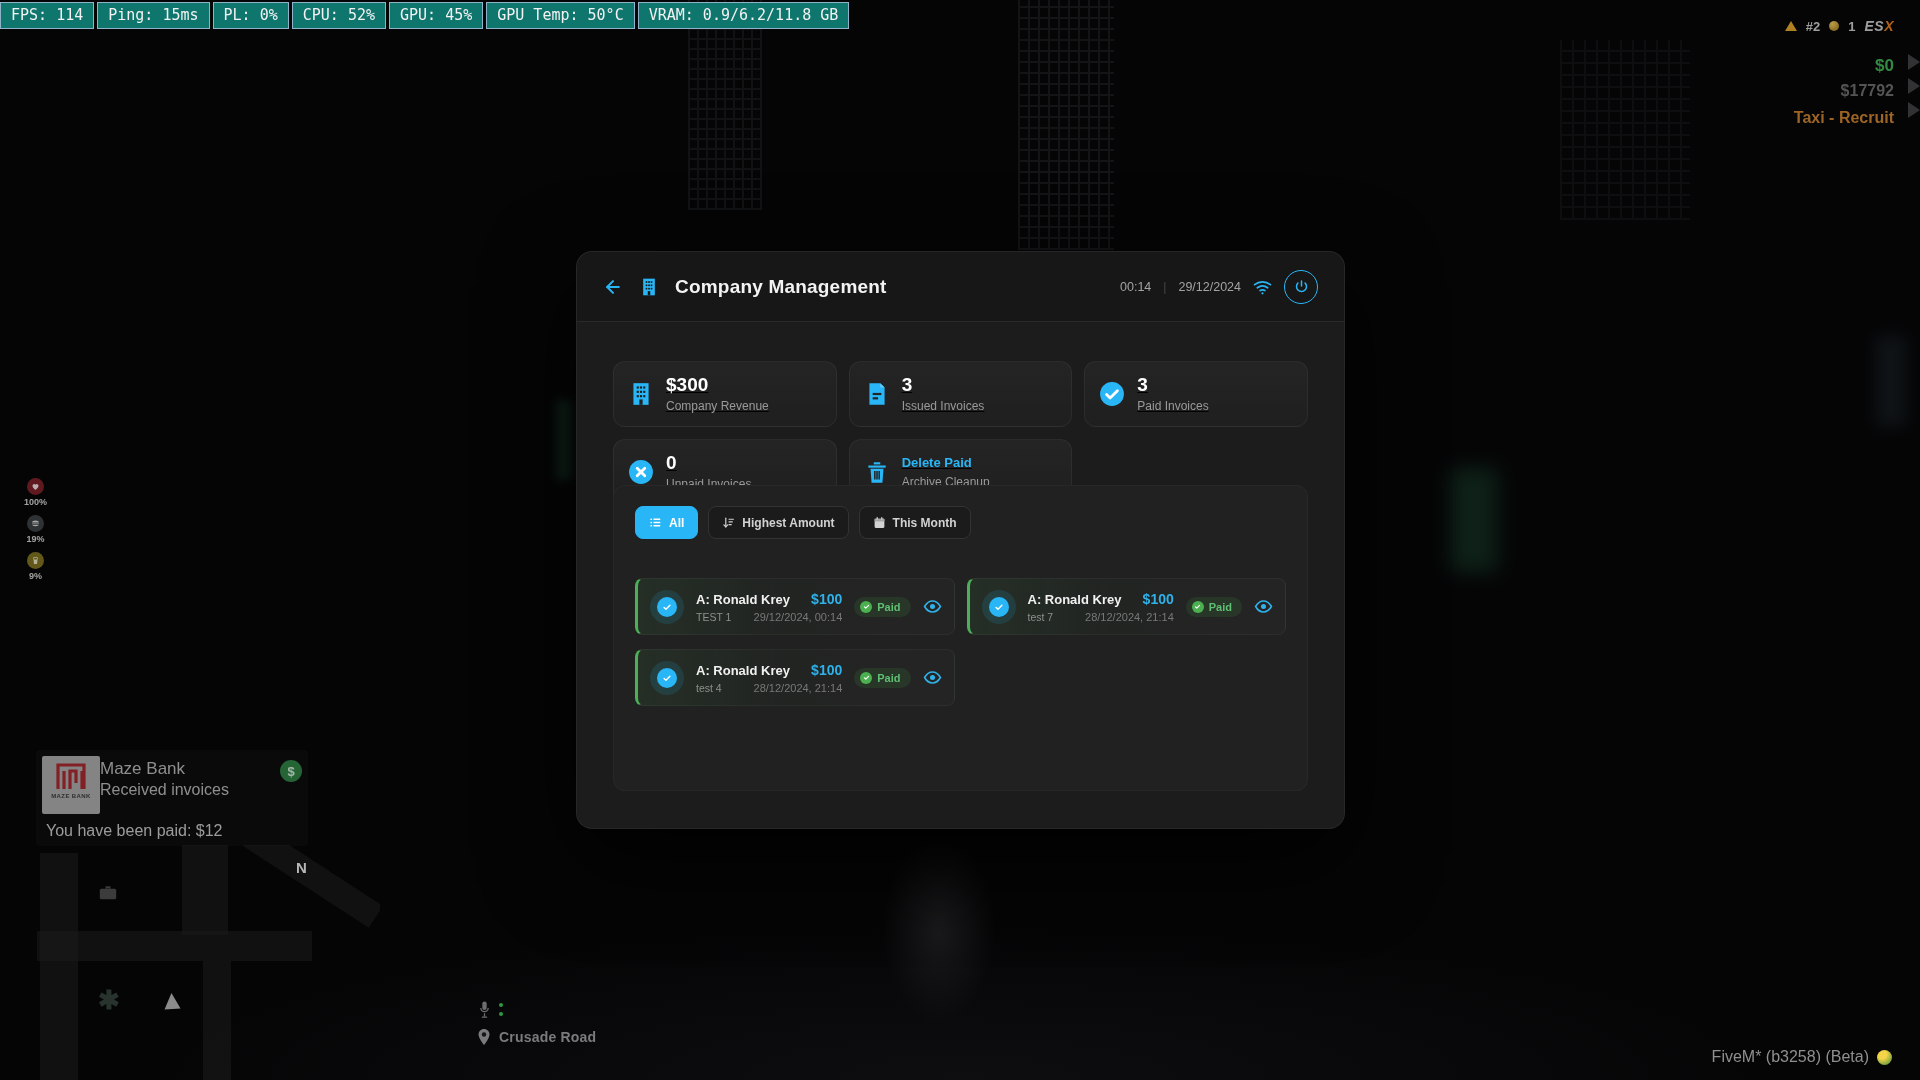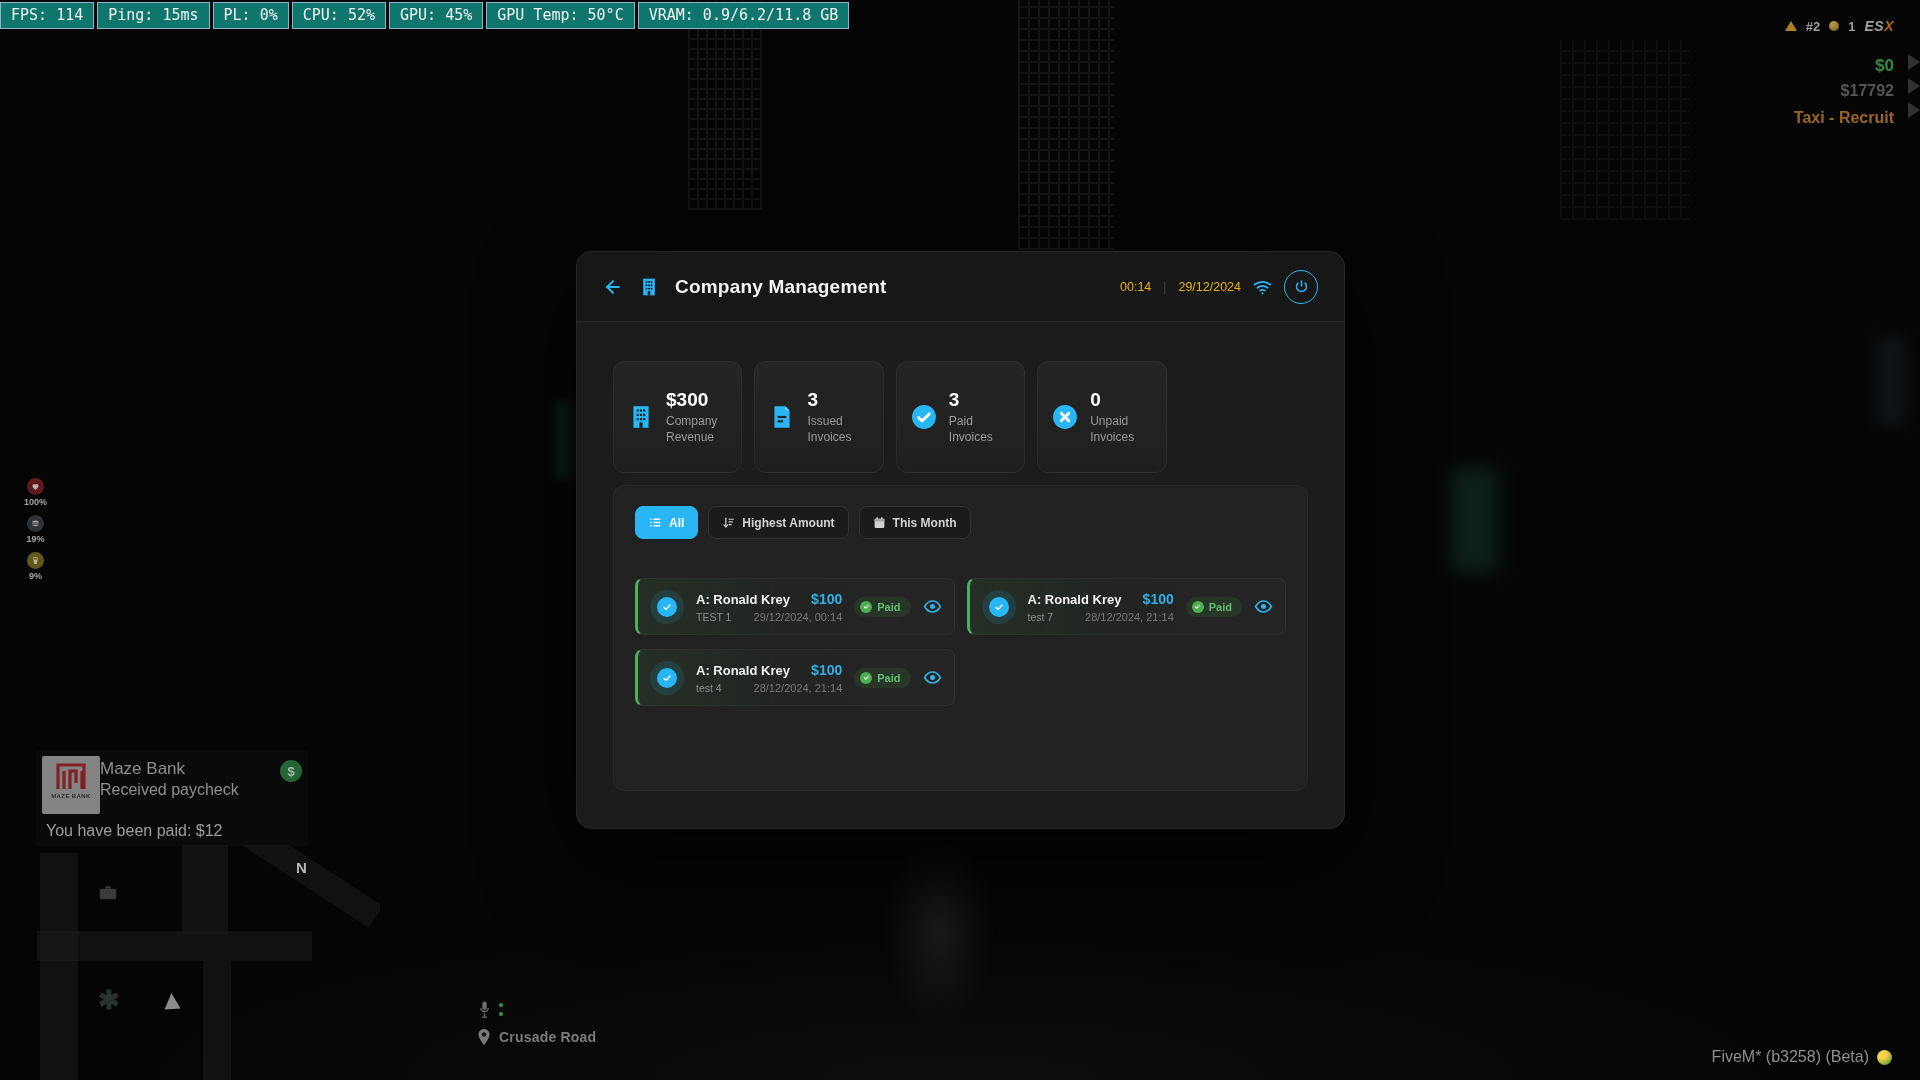--- a/index.html
+++ b/index.html
@@ -60,28 +60,28 @@
   
   .modal { position:absolute; left:576px; top:251px; width:769px; height:578px;
     background:#1c1c1c; border:1px solid rgba(255,255,255,.05); border-radius:16px;
     box-shadow:0 30px 90px rgba(0,0,0,.85); }
   .m-header { position:absolute; left:0; right:0; top:0; height:70px; background:#171717;
     border-radius:16px 16px 0 0; border-bottom:1px solid #2a2a2a;
     display:flex; align-items:center; padding:0 26px; gap:16px; }
   .back-btn { background:none; border:none; cursor:pointer; display:flex; }
   .m-title { color:#f3f3f3; font-size:19px; font-weight:bold; letter-spacing:.2px; }
   .m-right { margin-left:auto; display:flex; align-items:center; gap:12px; }
-  .m-time,.m-date { color:#eab308; font-size:12.5px; }
+  .m-time,.m-date { color:#a3a3a3; font-size:12.5px; }
   .m-sep { color:#454545; font-size:12px; }
   .pwr-btn { width:34px; height:34px; border-radius:50%; border:1.5px solid #29b6f6;
     background:transparent; display:flex; align-items:center; justify-content:center; cursor:pointer; }
 
   
   .stats { position:absolute; left:36px; right:36px; top:109px; height:112px;
-    display:grid; grid-template-columns:repeat(5,1fr); gap:12px; }
+    display:grid; grid-template-columns:repeat(3,1fr); gap:12px;text-decoration:underline; }
   .card { background:linear-gradient(180deg,#242424,#1f1f1f); border:1px solid rgba(255,255,255,.055);
     border-radius:12px; display:flex; align-items:center; gap:12px; padding:12px 14px; }
   .card .txt { display:flex; flex-direction:column; gap:2px; }
   .card .val { color:#fff; font-size:19px; font-weight:bold; }
   .card .lbl { color:#9a9a9a; font-size:12px; line-height:1.35; }
   .card--action .val { color:#29b6f6; font-size:13px; line-height:1.3; }
 
   
   .panel { position:absolute; left:36px; right:36px; top:233px; height:306px;
     background:#212121; border:1px solid rgba(255,255,255,.035); border-radius:12px; padding:20px 21px; }
@@ -332,20 +332,38 @@
     <div class="card">
       <span>
         <svg width="26" height="26" viewBox="0 0 24 24">
             <circle cx="12" cy="12" r="11" fill="#29b6f6"></circle>
             <path d="M8.5 8.5l7 7M15.5 8.5l-7 7" stroke="#fff" stroke-width="2.6" stroke-linecap="round"></path>
           </svg>
       </span>
       <div class="txt">
           <span class="val">0</span>
           <span class="lbl">Unpaid Invoices</span>
+        </div>
+    </div>
+    <div class="card card--action">
+      <span>
+        <svg width="26" height="26" viewBox="0 0 24 24" fill="#29b6f6">
+            <path d="M4 6h16v2H4z"></path>
+            <path d="M9 3h6v2H9z"></path>
+            <path d="M6 9h12l-1 13H7z"></path>
+            <g stroke="#222" stroke-width="1.4">
+              <path d="M10 11v8"></path>
+              <path d="M12 11v8"></path>
+              <path d="M14 11v8"></path>
+            </g>
+          </svg>
+      </span>
+      <div class="txt">
+          <span class="val">Delete Paid</span>
+          <span class="lbl">Archive Cleanup</span>
         </div>
     </div>
   </div>
 
   <div class="panel">
     <div class="toolbar">
       <button class="btn btn-all">
         <span>
           <svg width="13" height="13" viewBox="0 0 24 24" fill="#fff">
               <circle cx="4" cy="6" r="1.6"></circle>
@@ -497,21 +515,21 @@
       <svg width="34" height="30" viewBox="0 0 34 30" fill="none" stroke="#a5282e" stroke-width="3.2">
           <path d="M4 28V4h26v24"></path>
           <path d="M10 28V10"></path>
           <path d="M16 28V10h6v12"></path>
           <path d="M28 28V10"></path>
         </svg>
       <span class="cap">MAZE BANK</span>
     </div>
     <div class="notif-txt">
       <span class="notif-app">Maze Bank</span>
-      <span class="notif-title">Received paycheck</span>
+      <span class="notif-title">Received invoices</span>
     </div>
     <div class="cash-ico">$</div>
   </div>
   <div class="notif-body">You have been paid: $12</div>
 </div>
 
 <div class="map dim">
   <div class="road r1"></div>
   <div class="road r2"></div>
   <div class="road r3"></div>

